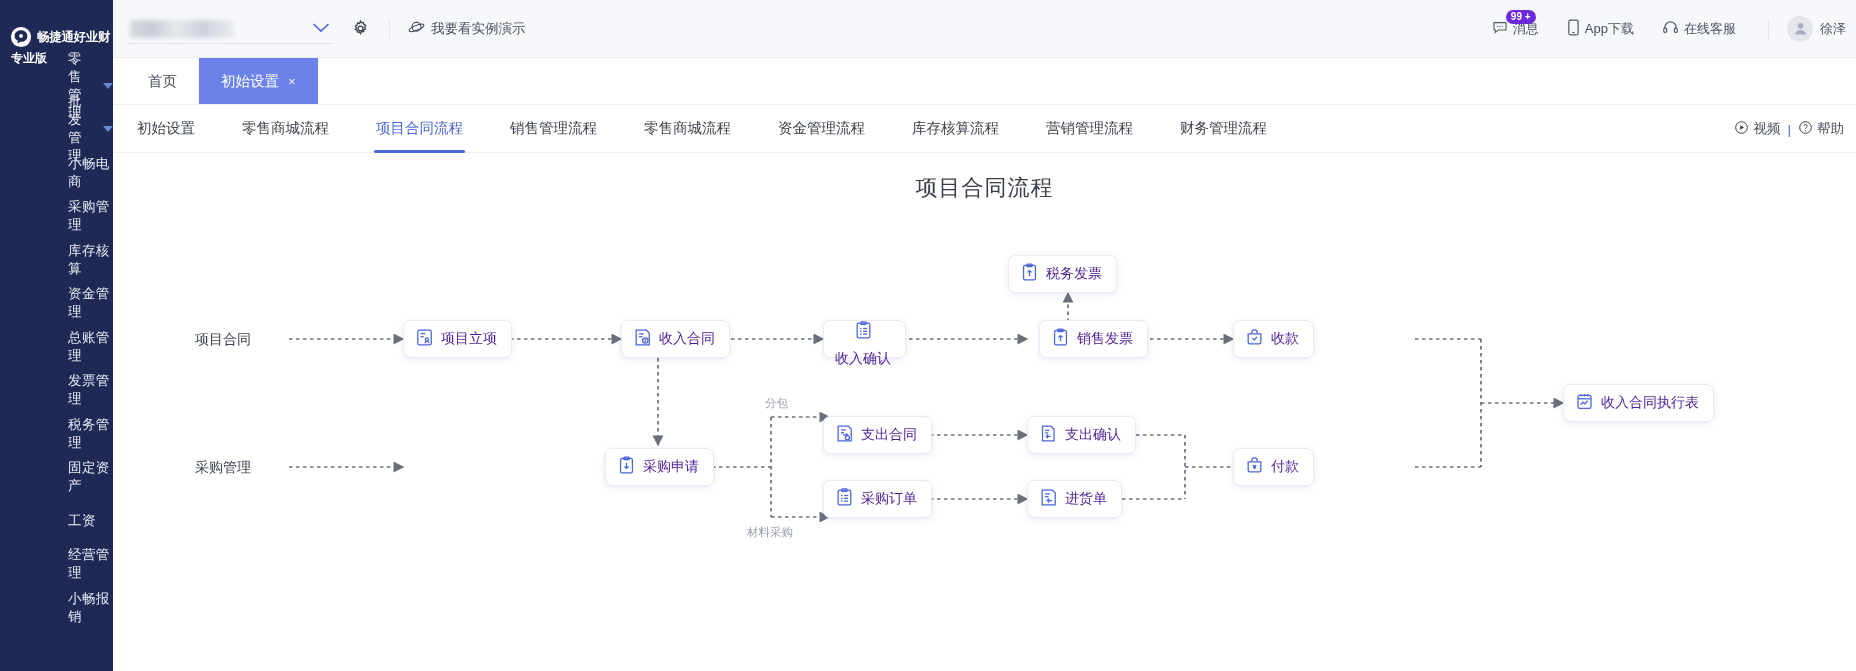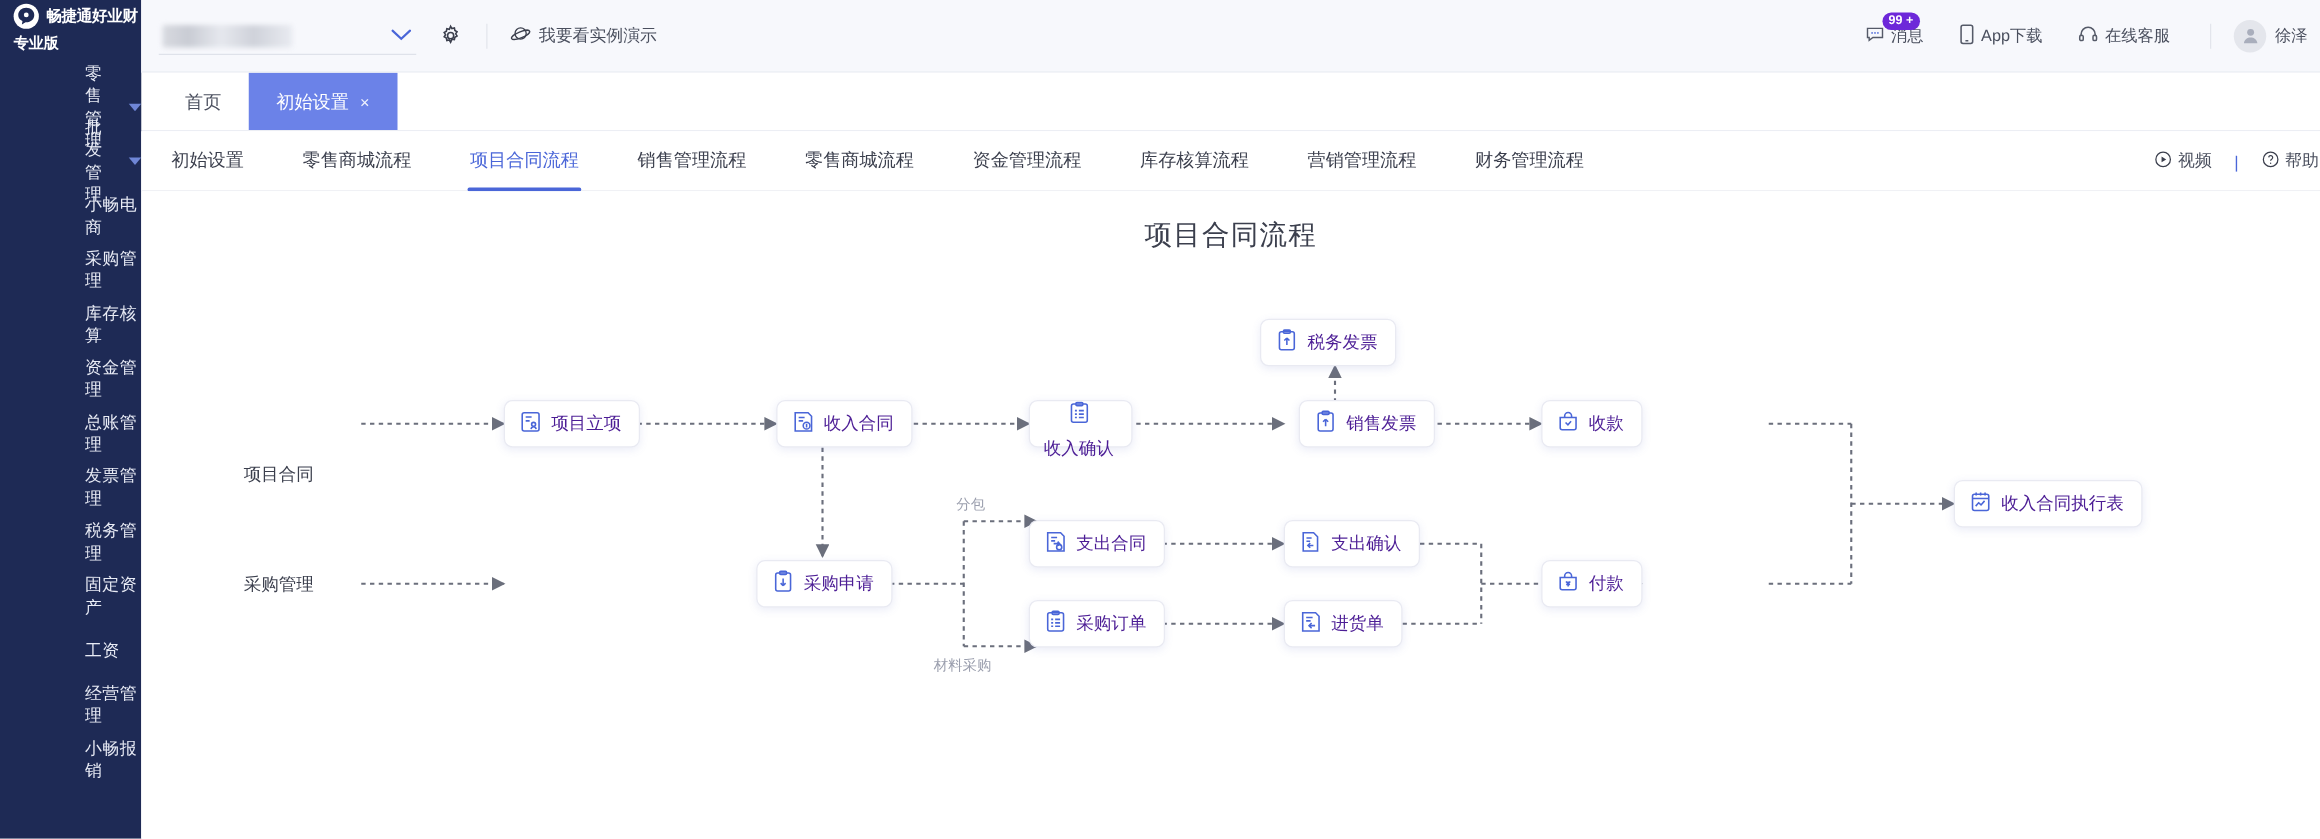--- a/index.html
+++ b/index.html
@@ -10,21 +10,21 @@
     font-size:13px;
     color:#333;
   }
   .app { position:relative; width:1856px; height:671px; display:flex; }
 
   
   .sidebar {
     width:113px; height:671px; background:#1e2a55; flex:0 0 113px;
     position:relative; overflow:hidden;
   }
-  .logo-box { height:58px; padding:2px 8px 0 10px; }
+  .logo-box { height:58px; padding:26px 8px 0 10px; }
   .logo-row { display:flex; align-items:center; gap:5px; }
   .logo-mark {
     width:22px;height:22px;border-radius:50%;
     display:flex;align-items:center;justify-content:center;flex:0 0 22px;
   }
   .logo-mark svg { width:22px; height:22px; }
   .logo-text { color:#fff; font-size:12.5px; font-weight:600; white-space:nowrap; letter-spacing:-0.3px;}
   .logo-sub { color:#fff; font-size:12px; font-weight:600; margin-top:2px; margin-left:1px;}
   .menu { margin-top:6px;margin-left:48px; }
   .menu-item {
@@ -98,21 +98,21 @@
     font-size:14.5px; color:#3b3f4d; margin-right:47px; cursor:pointer;
     position:relative; height:48px; display:flex; align-items:center;
   }
   .subtab.active { color:#4a66d8; }
   .subtab.active::after {
     content:""; position:absolute; left:-2px; right:-2px; bottom:0;
     height:3px; background:#4a66d8; border-radius:2px;
   }
   .subnav-right {
     position:absolute; right:0; top:0; height:48px; display:flex; align-items:center;
-    font-size:13.5px; color:#4a4f5e; gap:18px; padding-right:1px;
+    font-size:13.5px; color:#4a4f5e; gap:7px; padding-right:12px;
   }
   .snr-item { display:flex; align-items:center; gap:4px; }
   .snr-sep { color:#4a66d8; }
 
   
   .canvas { flex:1; position:relative; background:#fff; overflow:hidden; }
   .diagram-title {
     position:absolute; left:0; right:0; top:20px; text-align:center;
     font-size:22px; color:#3b3f4d; letter-spacing:1px;
   }
@@ -357,21 +357,21 @@
             <line x1="1072" y1="282" x2="1072" y2="346"></line>
             <line x1="1072" y1="314" x2="1200" y2="314" marker-end="url(#ar)"></line>
 
             <line x1="1302" y1="186" x2="1368" y2="186"></line>
             <line x1="1302" y1="314" x2="1368" y2="314"></line>
             <line x1="1368" y1="186" x2="1368" y2="314"></line>
             <line x1="1368" y1="250" x2="1450" y2="250" marker-end="url(#ar)"></line>
           </g>
         </svg>
 
-        <div class="rowlabel" style="left:82px; top:178px;margin-top:40px;">项目合同</div>
+        <div class="rowlabel" style="left:82px; top:178px;">项目合同</div>
         <div class="rowlabel" style="left:82px; top:306px;">采购管理</div>
 
         <div class="edgelabel" style="left:652px; top:243px;">分包</div>
         <div class="edgelabel" style="left:634px; top:372px;">材料采购</div>
 
         <div class="node" style="left:290px; top:167px;">
           <span>
             <svg width="19" height="19" viewBox="0 0 24 24" fill="none" stroke="#4a66d8" stroke-width="1.6">
                 <rect x="3.5" y="2.8" width="17" height="18.4" rx="2"></rect>
                 <line x1="7" y1="7" x2="13" y2="7"></line>

